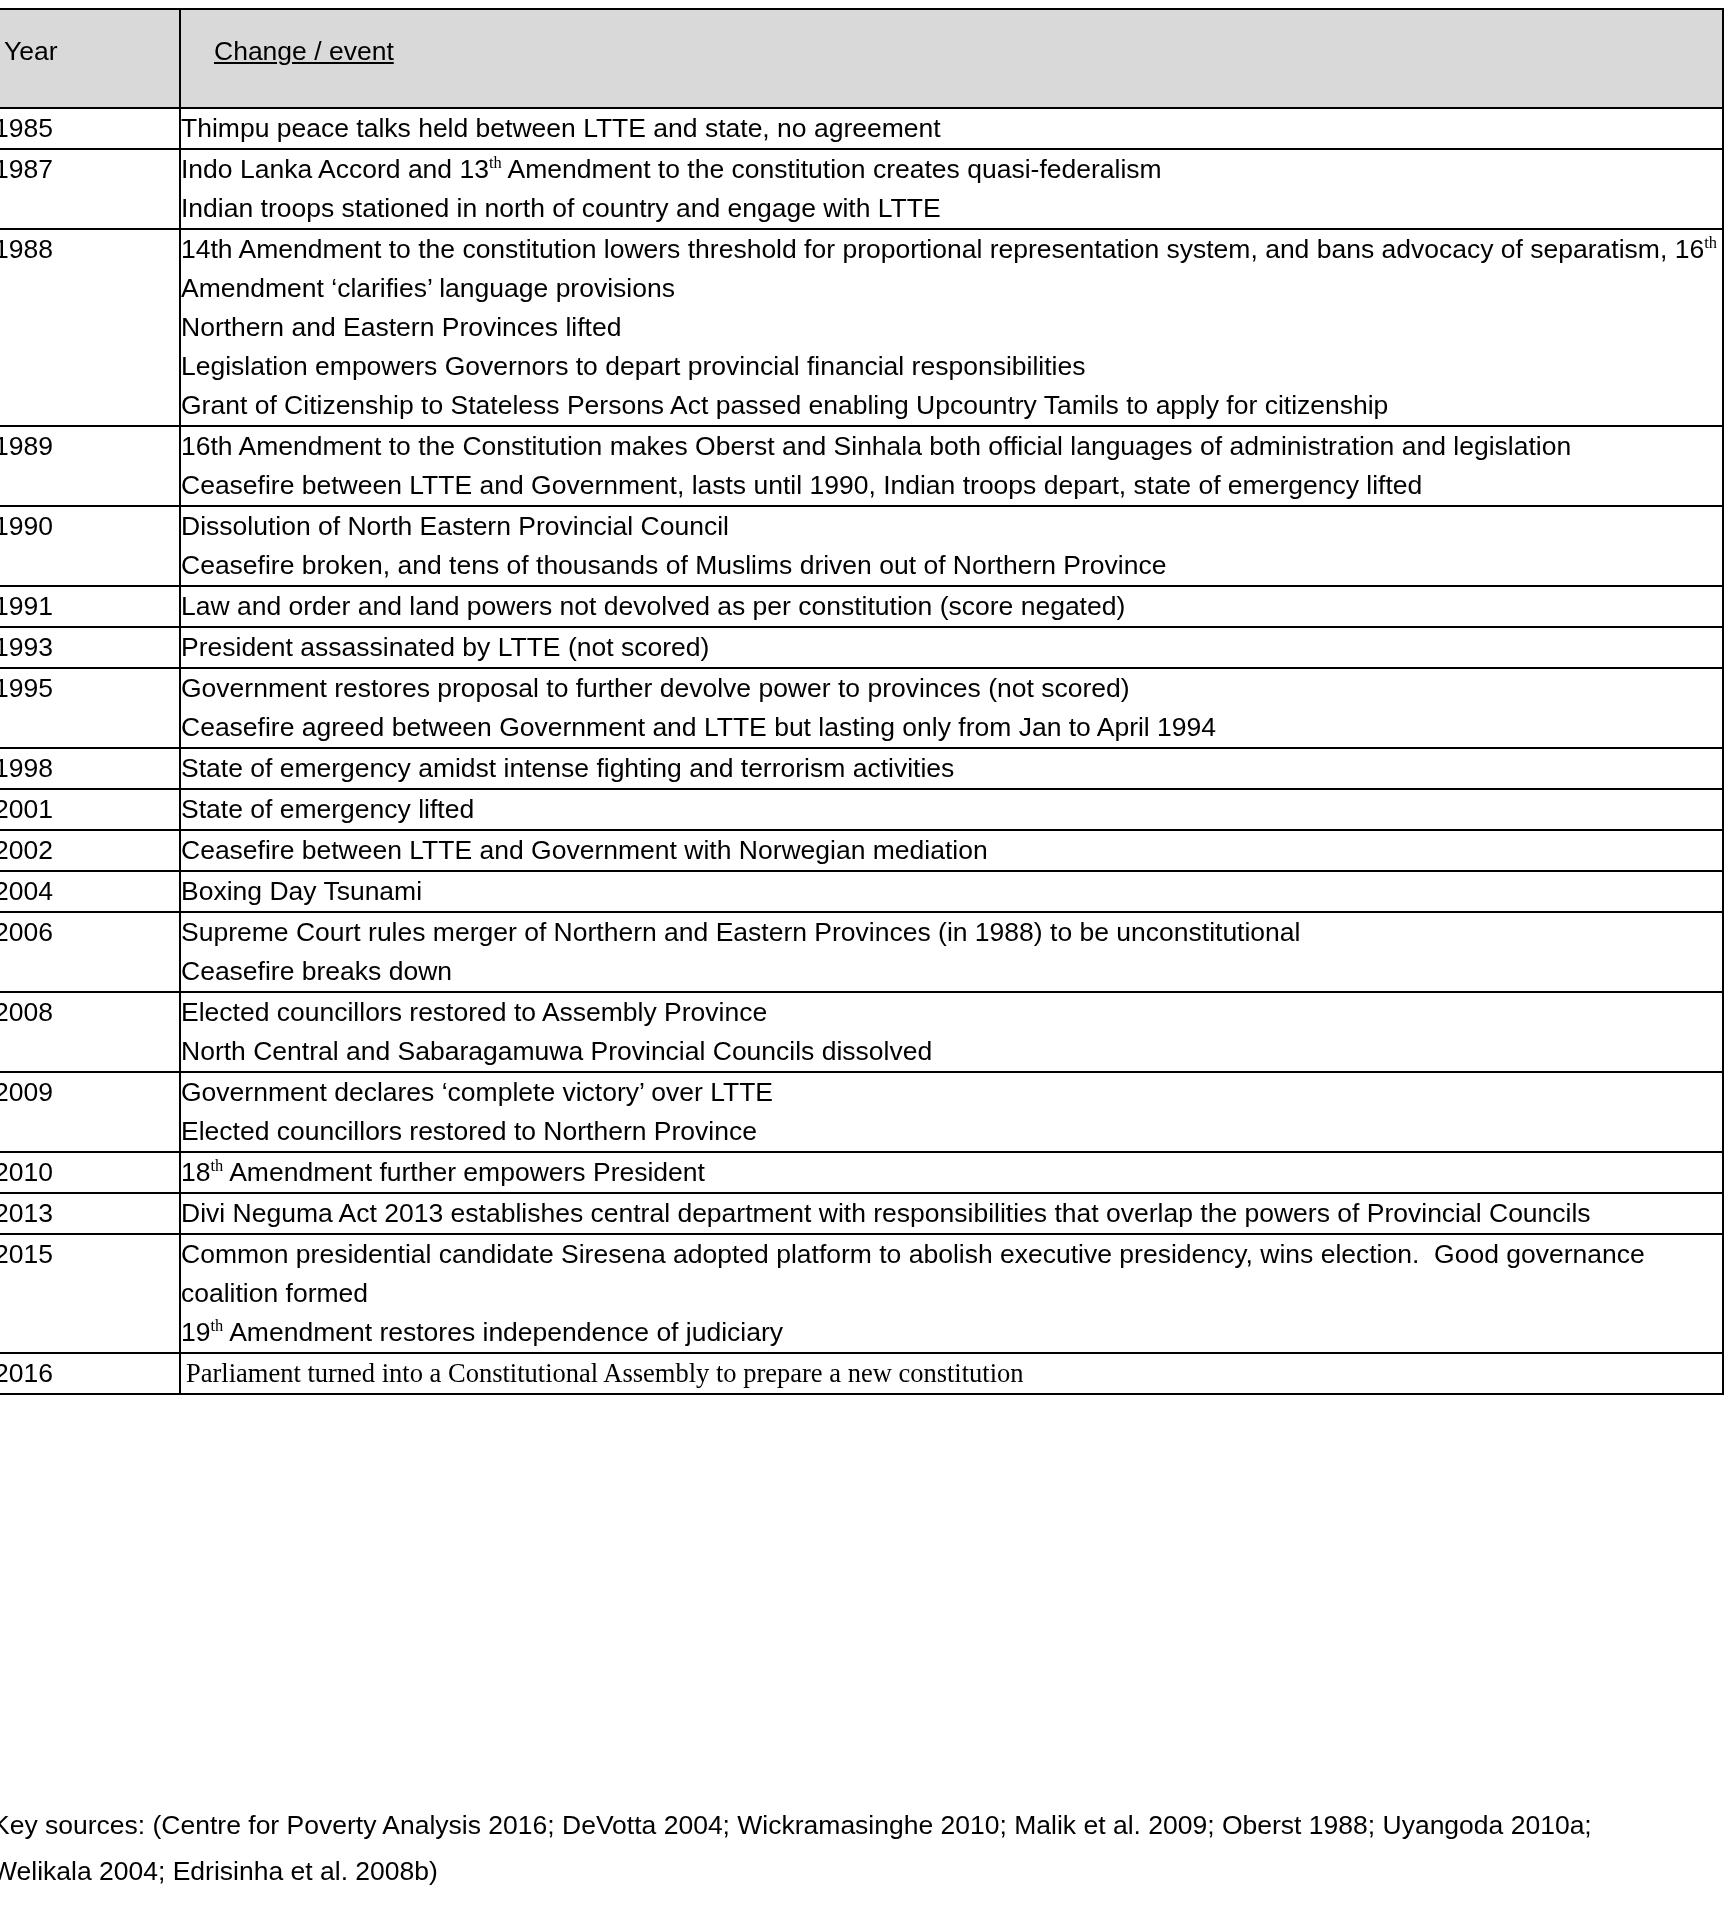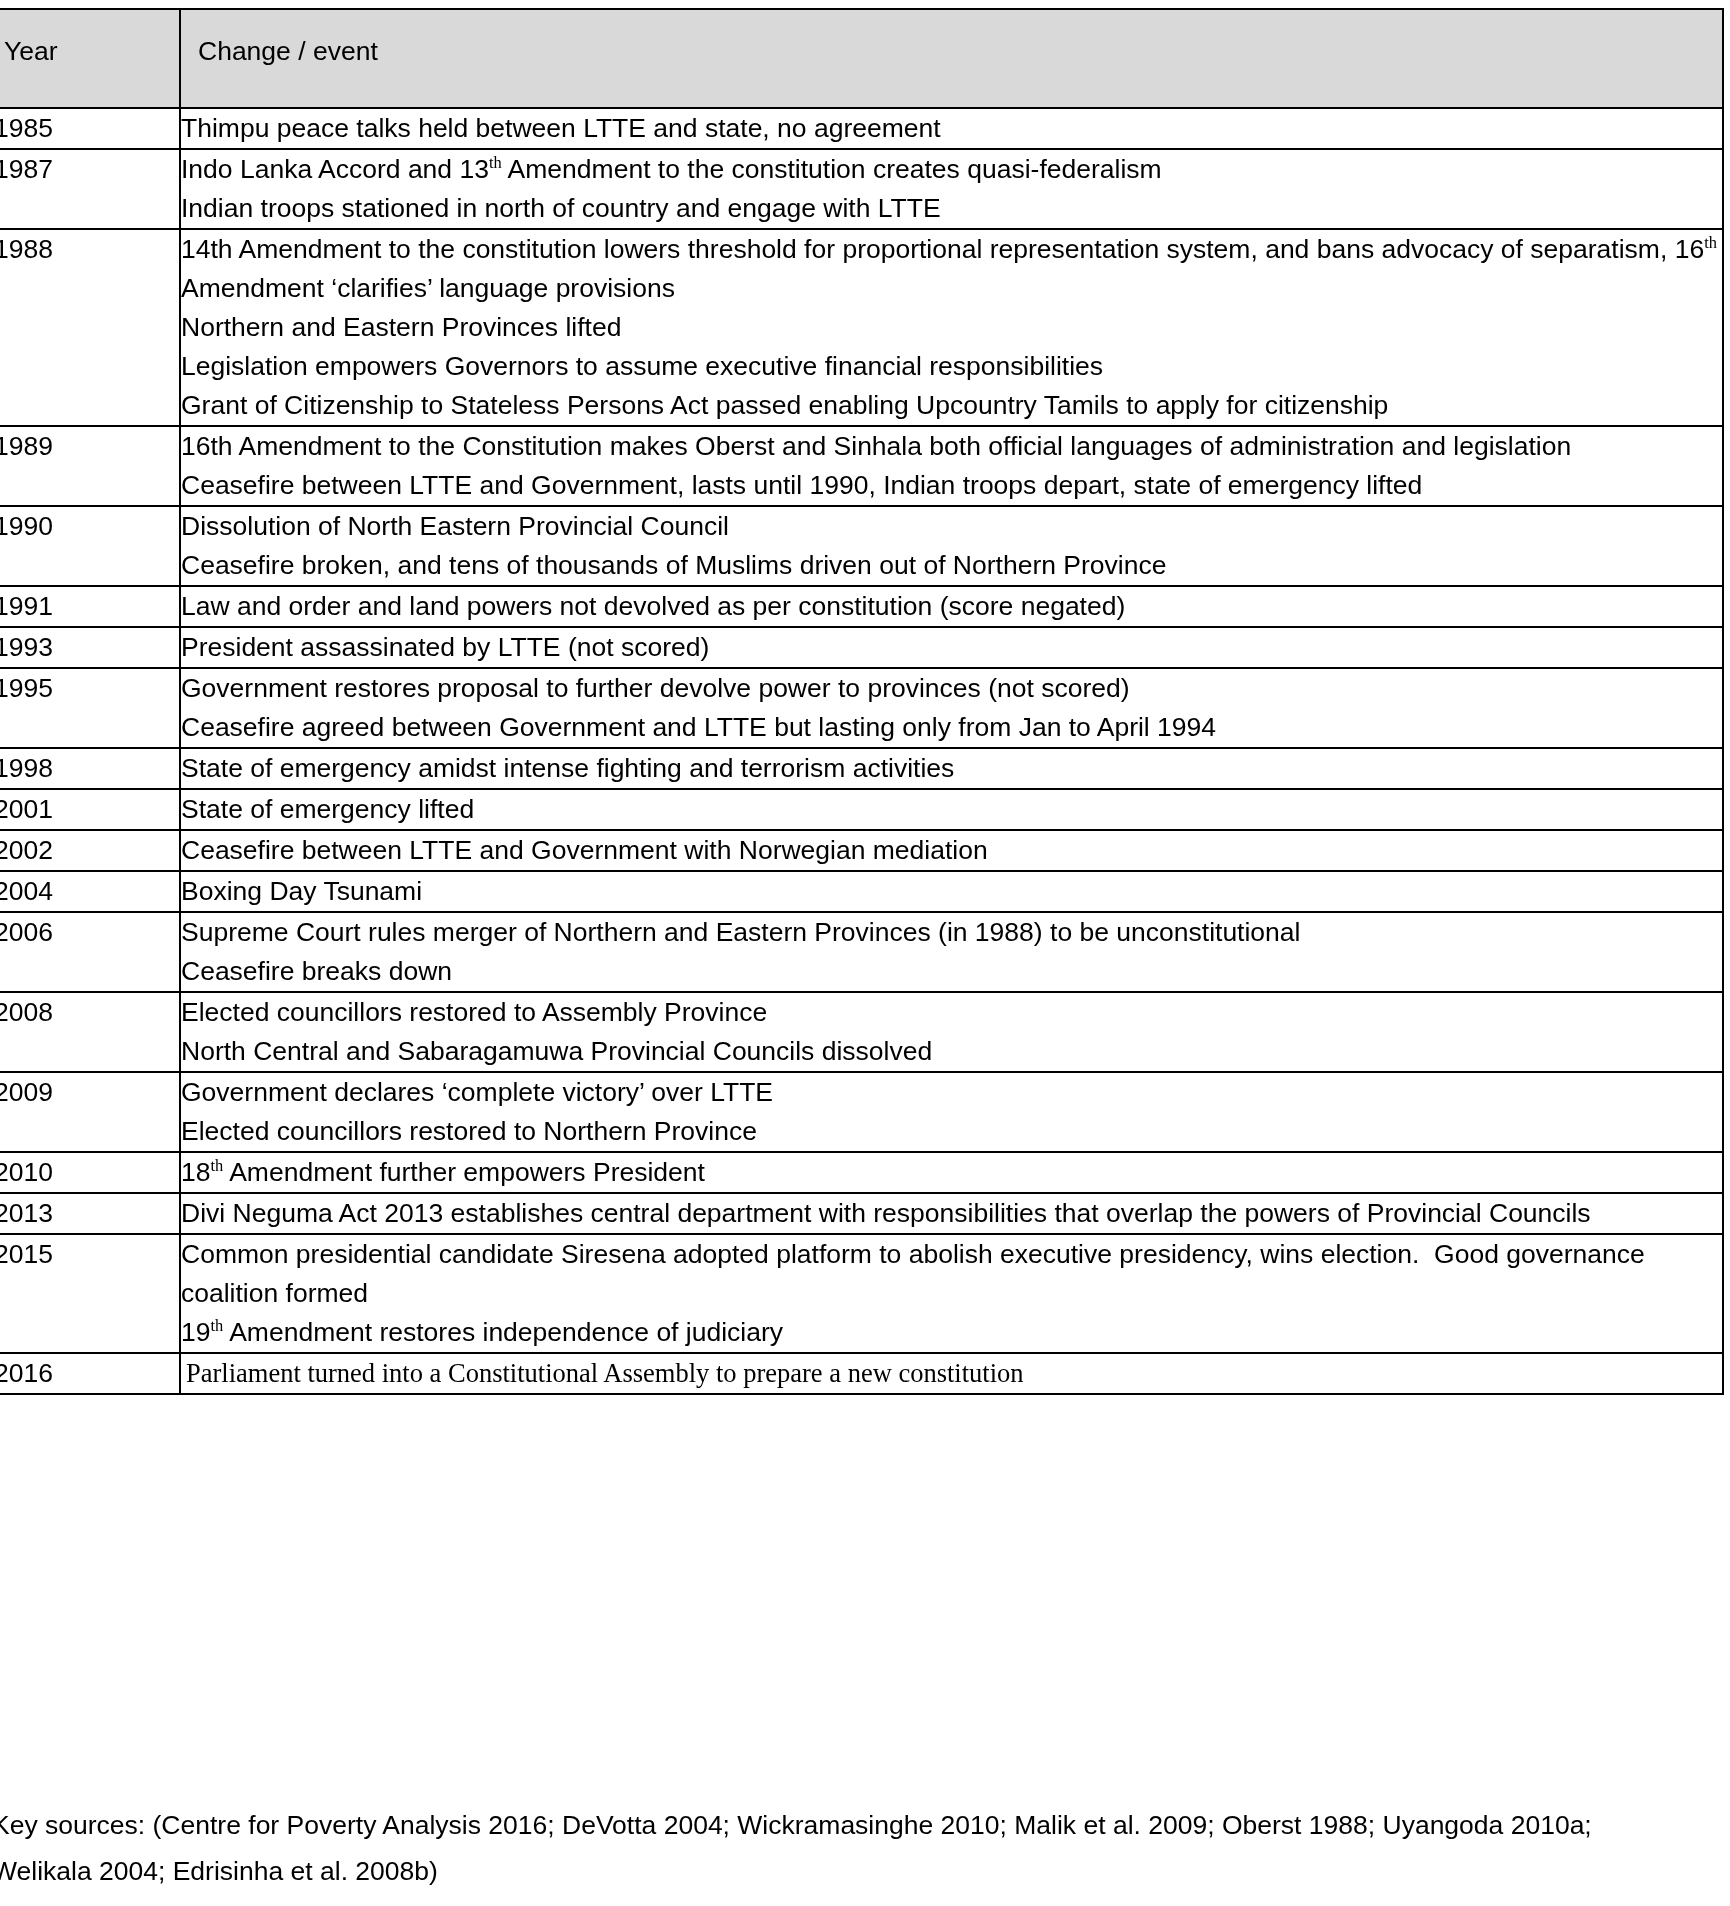--- a/index.html
+++ b/index.html
@@ -47,21 +47,21 @@
     background: #d9d9d9;
     height: 97px;
     font-weight: normal;
     text-align: left;
     vertical-align: top;
   }
   .th-inner {
     padding-top: 22px;
   }
   .th-year .th-inner { padding-left: 10px; }
-  .th-event .th-inner { padding-left: 17px; }
+  .th-event .th-inner { padding-left: 33px; text-decoration: underline; }
 
   
   .cell-year {
     padding: 4px 0 4px 10px;
     white-space: nowrap;
   }
   .cell-event {
     padding: 4px 6px 4px 17px;
   }
   .cell-event .line {
@@ -122,21 +122,21 @@
           <td class="cell-event">
             <span class="line">Indo Lanka Accord and 13<sup>th</sup> Amendment to the constitution creates quasi-federalism</span>
             <span class="line">Indian troops stationed in north of country and engage with LTTE</span>
           </td>
         </tr>
         <tr>
           <td class="cell-year">1988</td>
           <td class="cell-event">
             <span class="line">14th Amendment to the constitution lowers threshold for proportional representation system, and bans advocacy of separatism, 16<sup>th</sup> Amendment ‘clarifies’ language provisions</span>
             <span class="line">Northern and Eastern Provinces lifted</span>
-            <span class="line">Legislation empowers Governors to assume executive financial responsibilities</span>
+            <span class="line">Legislation empowers Governors to depart provincial financial responsibilities</span>
             <span class="line">Grant of Citizenship to Stateless Persons Act passed enabling Upcountry Tamils to apply for citizenship</span>
           </td>
         </tr>
         <tr>
           <td class="cell-year">1989</td>
           <td class="cell-event">
             <span class="line">16th Amendment to the Constitution makes Oberst and Sinhala both official languages of administration and legislation</span>
             <span class="line">Ceasefire between LTTE and Government, lasts until 1990, Indian troops depart, state of emergency lifted</span>
           </td>
         </tr>

